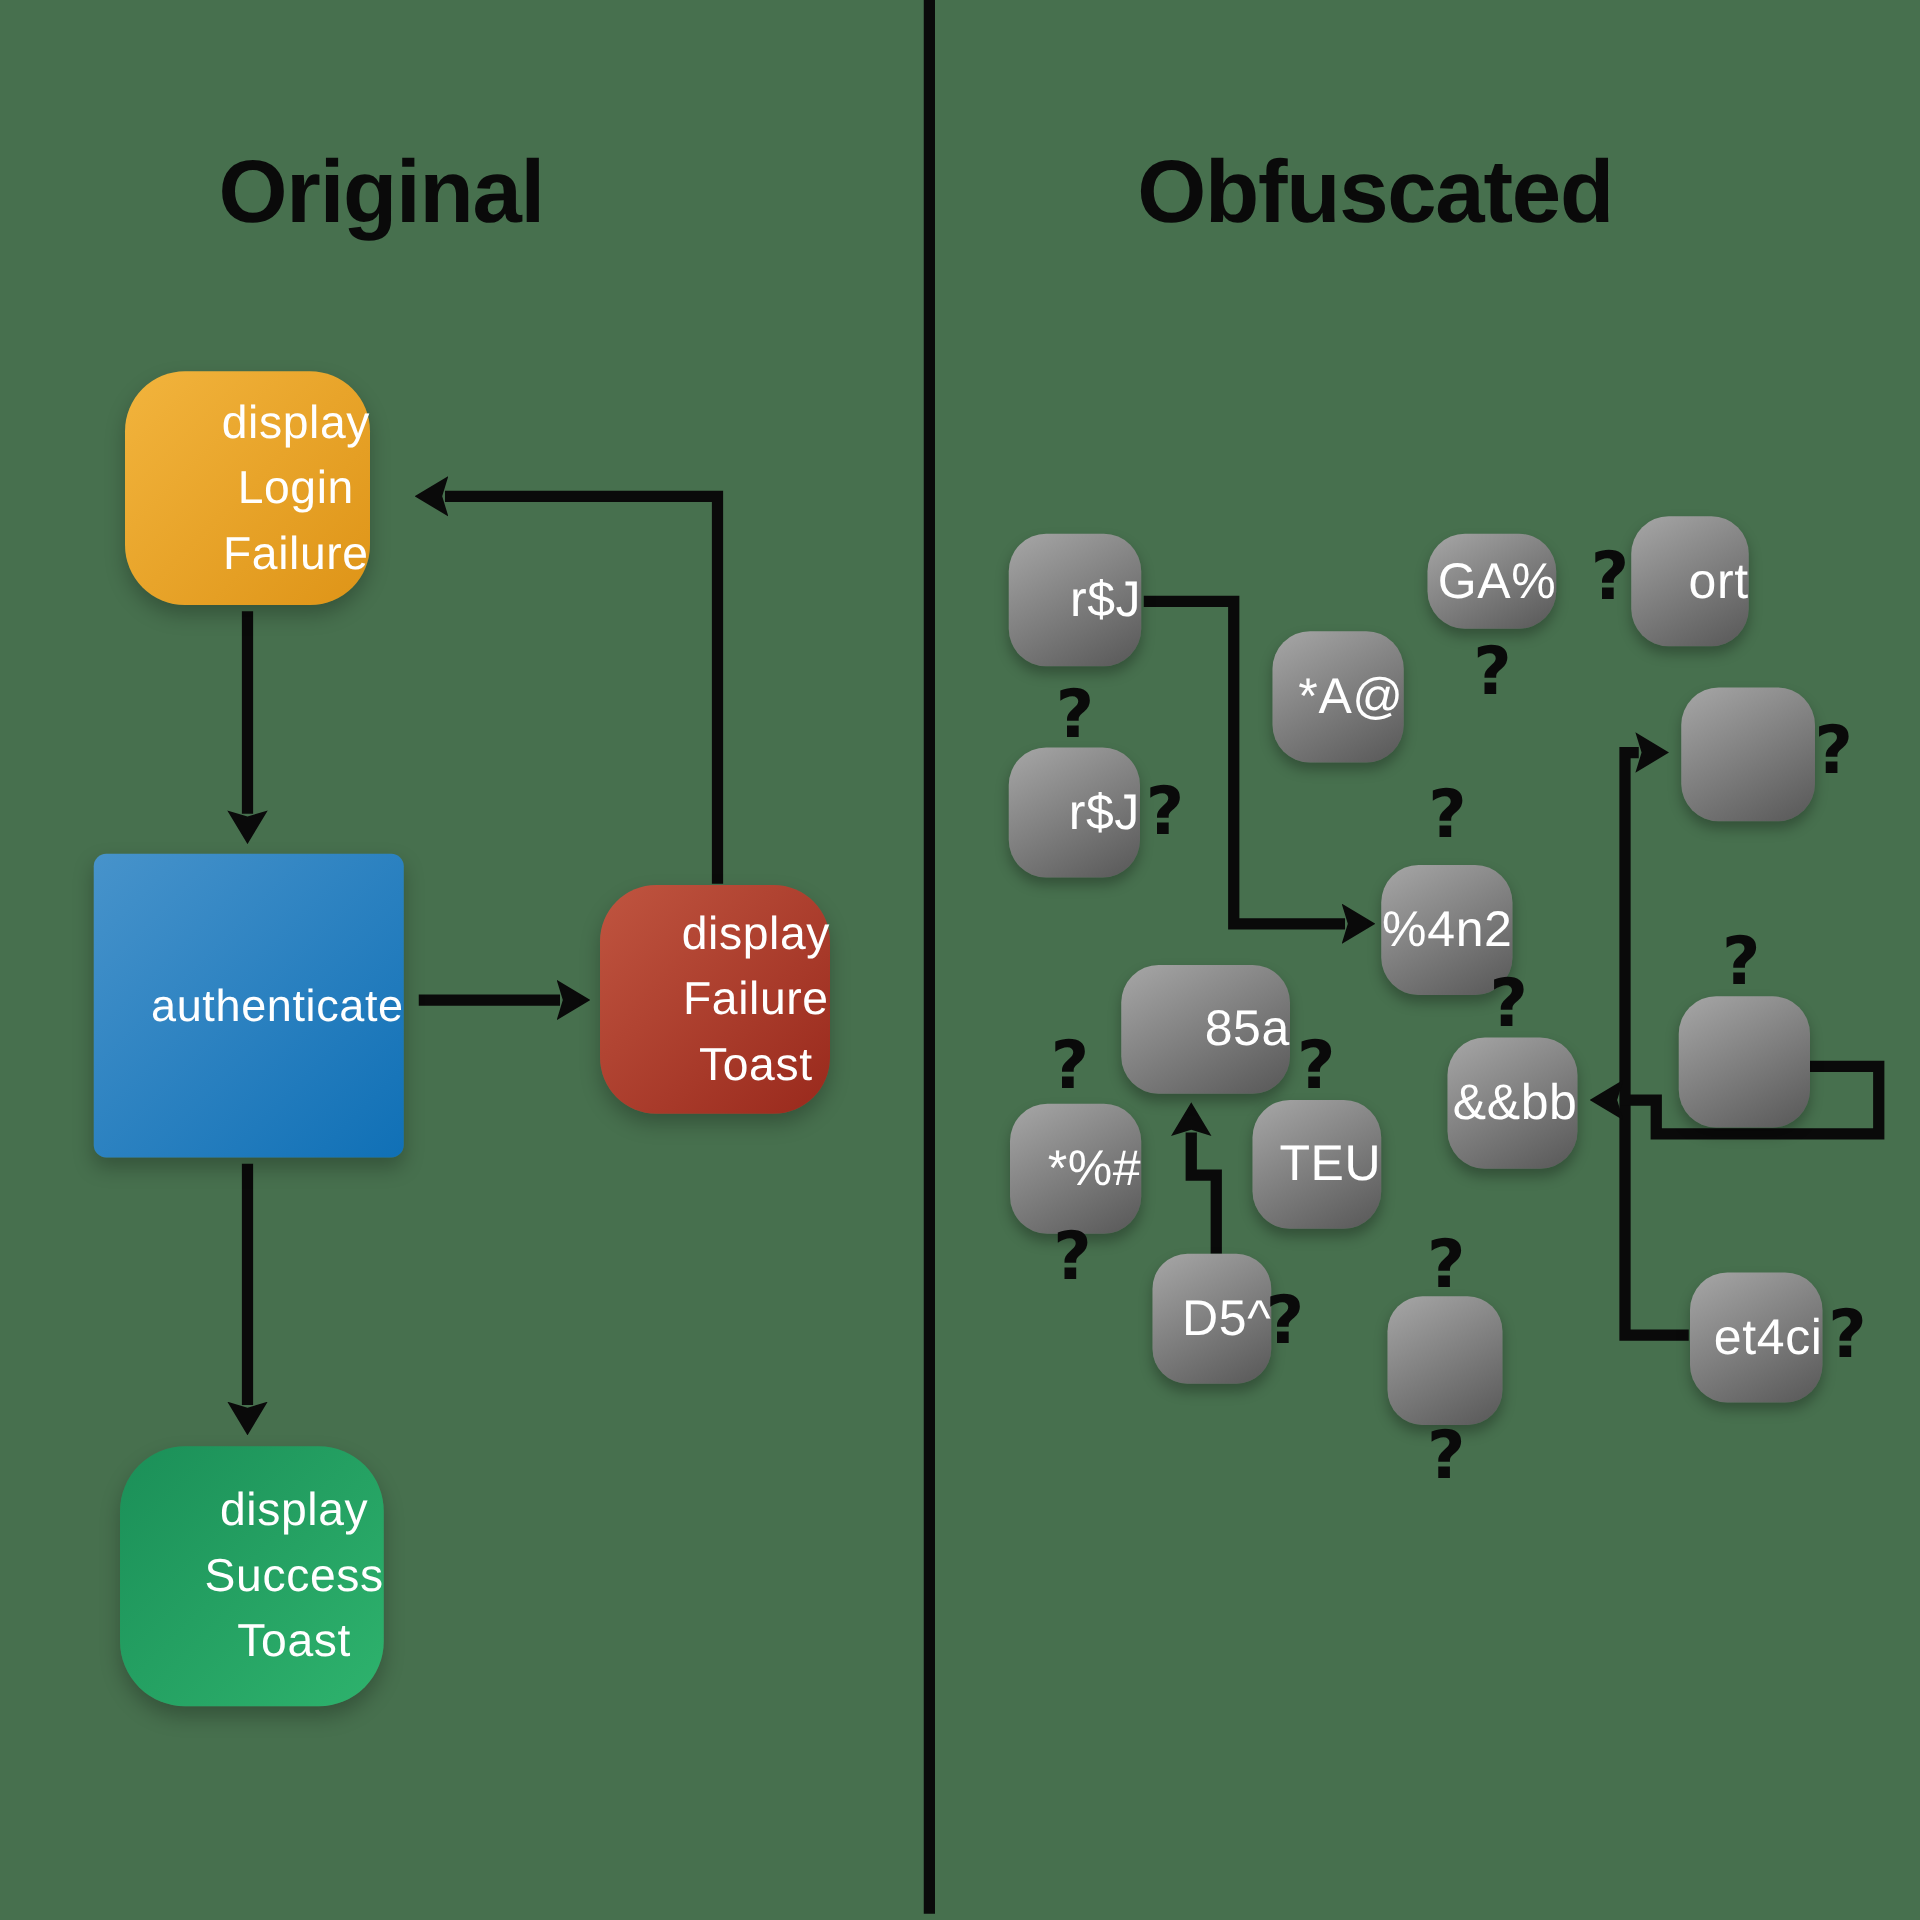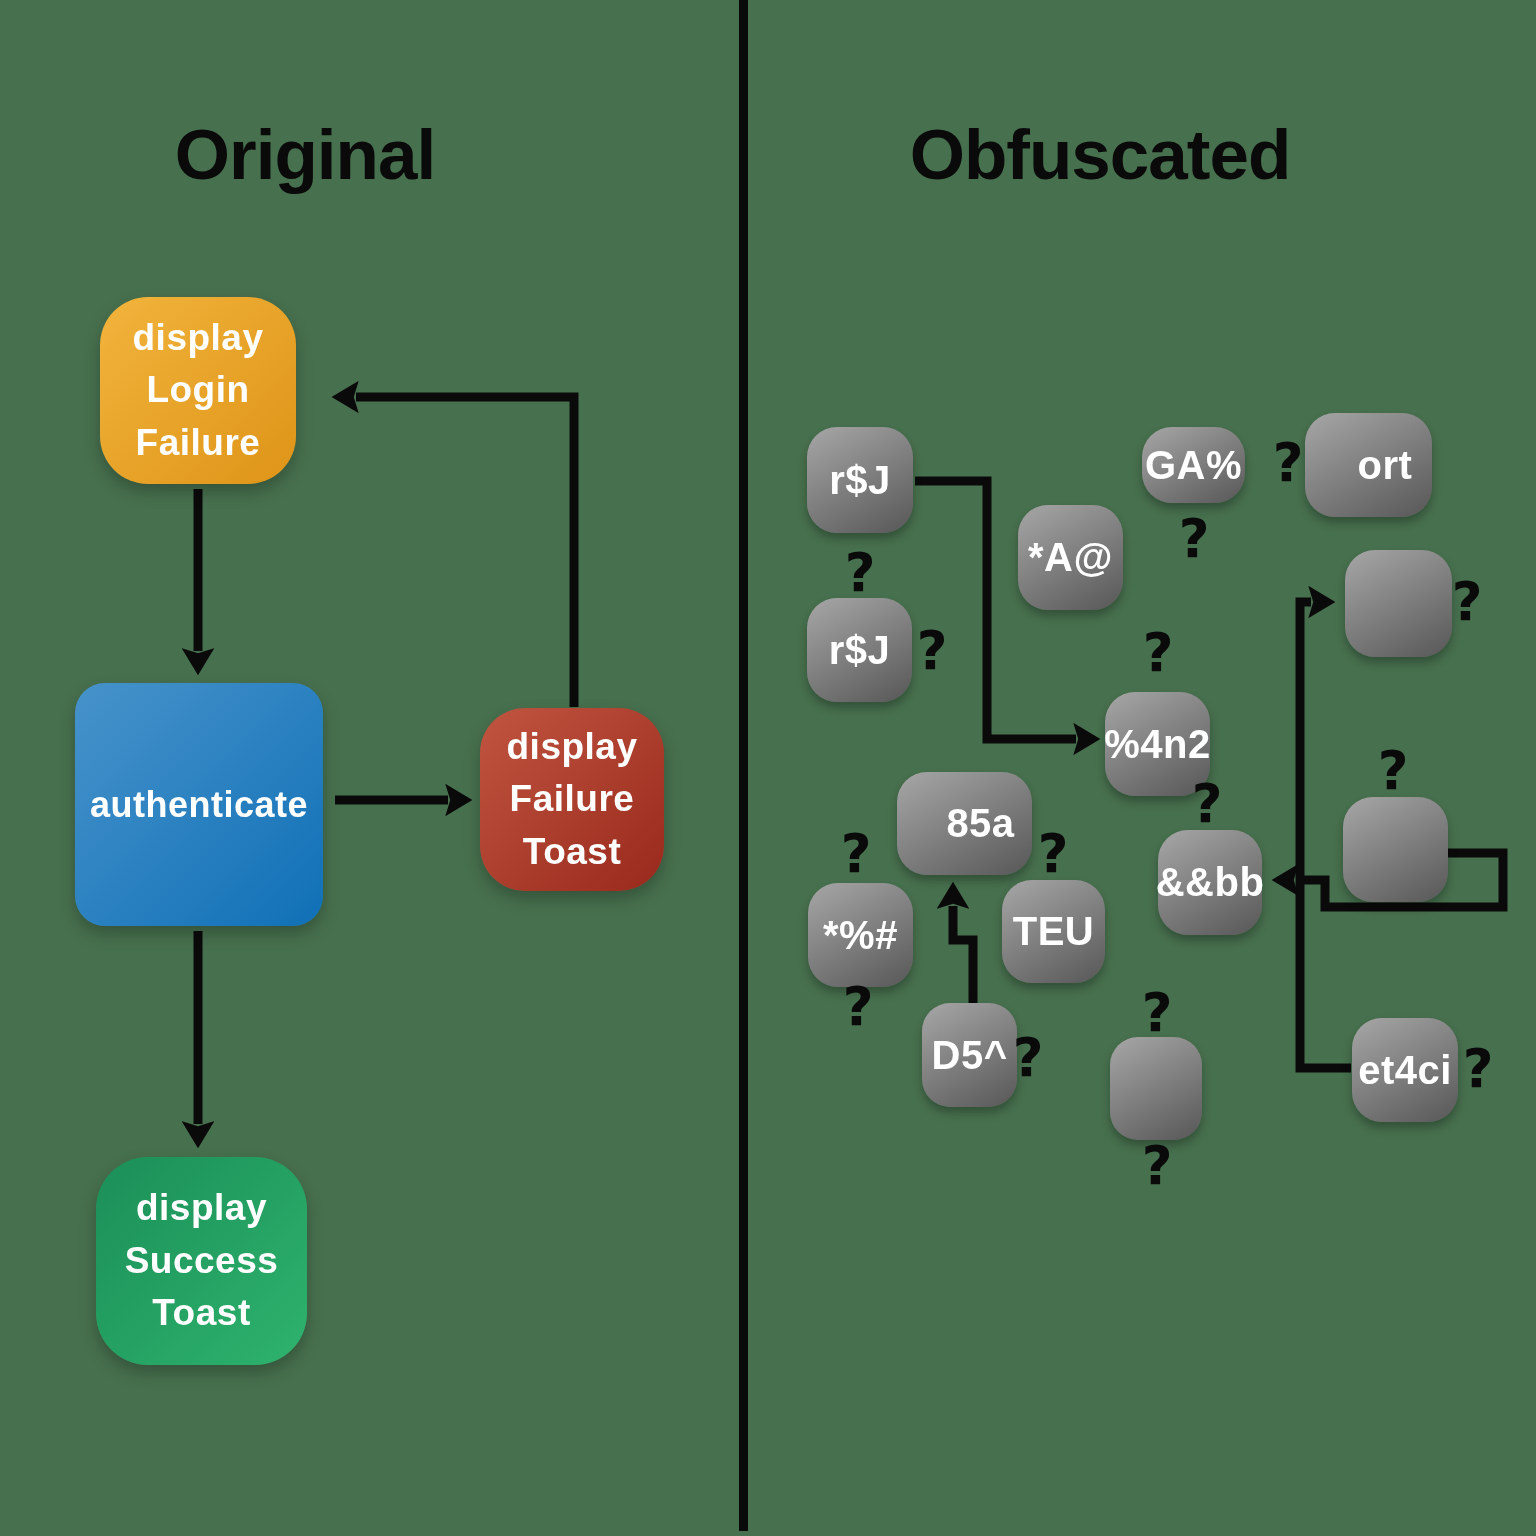--- a/index.html
+++ b/index.html
@@ -16,23 +16,23 @@
     font-size:71px;font-weight:bold;letter-spacing:-1px;
     color:var(--c-ink,#0a0a0a);
     white-space:nowrap;
   }
   #divider{
     position:absolute;left:739px;top:0;width:9px;height:1531px;
     background:var(--c-ink,#0a0a0a);
   }
   .node{
     position:absolute;
-    display:flex;align-items:center;justify-content:center;
+    display:flex;align-items:center;justify-content:flex-end;
     color:var(--c-node_text,#fff);
-    font-weight:bold;text-align:center;
+    font-weight:normal;text-align:center;
   }
   .bignode{
     font-size:37px;line-height:1.42;letter-spacing:.5px;
     box-shadow:0 8px 16px rgba(0,0,0,.25);
   }
   .bignode span{display:block;}
   .yellow{background:linear-gradient(135deg,var(--c-yellow_from,#f2b43d),var(--c-yellow_to,#de9417));}
   .blue{background:linear-gradient(135deg,var(--c-blue_from,#4793cb),var(--c-blue_to,#1070b6));}
   .red{background:linear-gradient(135deg,var(--c-red_from,#c05540),var(--c-red_to,#99291c));}
   .green{background:linear-gradient(135deg,var(--c-green_from,#1b8f58),var(--c-green_to,#2eb36d));}
@@ -79,21 +79,21 @@
     <div class="title" style="left:305px;top:154px;">Original</div>
 
     <div class="node bignode yellow" style="left:100px;top:297px;width:196px;height:187px;border-radius:48px;">
       <div>
         <span>display</span>
         <span>Login</span>
         <span>Failure</span>
       </div>
     </div>
 
-    <div class="node bignode blue" style="left:75px;top:683px;width:248px;height:243px;border-radius:30px;font-size:36px;">
+    <div class="node bignode blue" style="left:75px;top:683px;width:248px;height:243px;border-radius:10px;font-size:36px;">
       <div>
         <span>authenticate</span>
       </div>
     </div>
 
     <div class="node bignode red" style="left:480px;top:708px;width:184px;height:183px;border-radius:45px;">
       <div>
         <span>display</span>
         <span>Failure</span>
         <span>Toast</span>
@@ -107,21 +107,21 @@
         <span>Toast</span>
       </div>
     </div>
   </div>
 
   <div>
     <div class="title" style="left:1100px;top:154px;">Obfuscated</div>
 
     <div class="node gnode" style="left:807px;top:427px;width:106px;height:106px;">r$J</div>
     <div class="node gnode" style="left:1142px;top:427px;width:103px;height:76px;">GA%</div>
-    <div class="node gnode" style="left:1305px;top:413px;width:94px;height:104px;padding-left:33px;">ort</div>
+    <div class="node gnode" style="left:1305px;top:413px;width:94px;height:104px;">ort</div>
     <div class="node gnode" style="left:1018px;top:505px;width:105px;height:105px;">*A@</div>
     <div class="node gnode" style="left:807px;top:598px;width:105px;height:104px;">r$J</div>
     <div class="node gnode" style="left:1345px;top:550px;width:107px;height:107px;"></div>
     <div class="node gnode" style="left:1105px;top:678px;width:105px;height:104px;margin-top:14px;">%4n2</div>
     <div class="node gnode" style="left:897px;top:772px;width:103px;height:103px;padding-left:32px;">85a</div>
     <div class="node gnode" style="left:1343px;top:797px;width:105px;height:105px;"></div>
     <div class="node gnode" style="left:808px;top:883px;width:105px;height:104px;">*%#</div>
     <div class="node gnode" style="left:1002px;top:880px;width:103px;height:103px;">TEU</div>
     <div class="node gnode" style="left:1158px;top:830px;width:104px;height:105px;">&amp;&amp;bb</div>
     <div class="node gnode" style="left:922px;top:1003px;width:95px;height:104px;border-radius:28px;">D5^</div>

